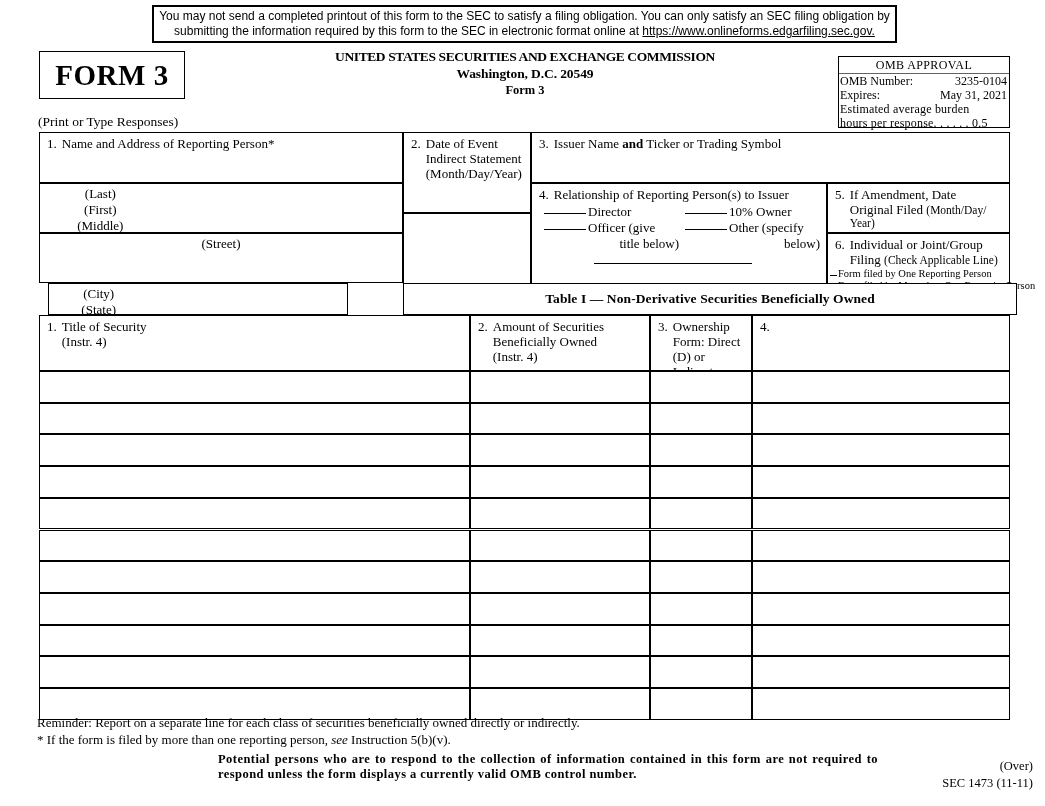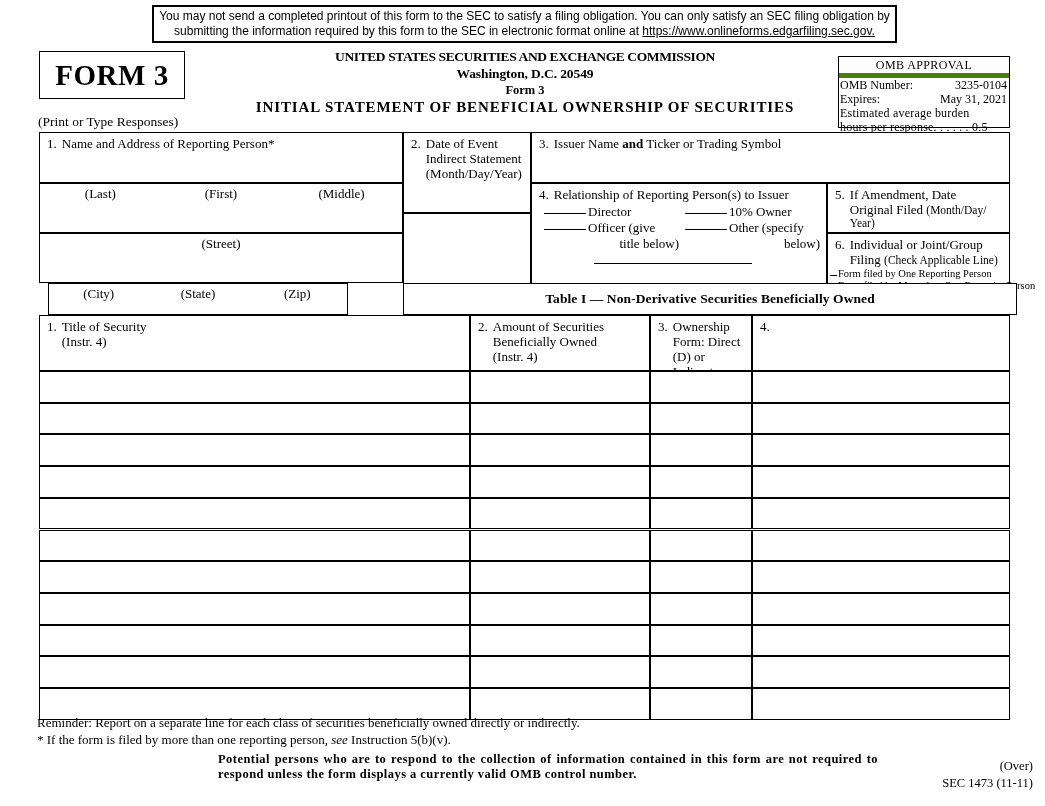--- a/index.html
+++ b/index.html
@@ -104,21 +104,21 @@
     left: 838px;
     top: 56px;
     width: 172px;
     height: 72px;
     border: 1px solid #000;
     box-sizing: border-box;
     font-size: 12px;
   }
   .omb-head {
     text-align: center;
-    border-bottom: 5px solid #4d7c0f;
+    border-bottom: 1px solid #4d7c0f;
     line-height: 16px;
     letter-spacing: 0.4px;
   }
   .omb-row {
     display: flex;
     justify-content: space-between;
     padding: 0 2px 0 1px;
     line-height: 14px;
     white-space: nowrap;
   }
@@ -160,20 +160,21 @@
   .num-label .n {
     margin-right: 5px;
   }
 
   
   .sub-labels {
     position: absolute;
     width: 100%;
     display: flex;
     font-size: 13px;
+    flex-direction: column;
   }
   .sub-labels span { text-align: center; }
 
   .bold { font-weight: bold; }
 
   .tableI-title {
     display: flex;
     align-items: center;
     justify-content: center;
     height: 100%;
@@ -264,21 +265,20 @@
 
   <div class="form3-box">
     <span>FORM 3</span>
   </div>
   <div class="print-type">(Print or Type Responses)</div>
 
   <div class="center-header">
     <div class="ch-agency">UNITED STATES SECURITIES AND EXCHANGE COMMISSION</div>
     <div class="ch-city">Washington, D.C. 20549</div>
     <div class="ch-form">Form 3</div>
-    <div class="ch-title">INITIAL  STATEMENT  OF  BENEFICIAL  OWNERSHIP  OF  SECURITIES</div>
   </div>
 
   <div class="omb-box">
     <div class="omb-head">OMB  APPROVAL</div>
     <div class="omb-row">
       <span>OMB Number:</span>
       <span>3235-0104</span>
     </div>
     <div class="omb-row">
       <span>Expires:</span>

